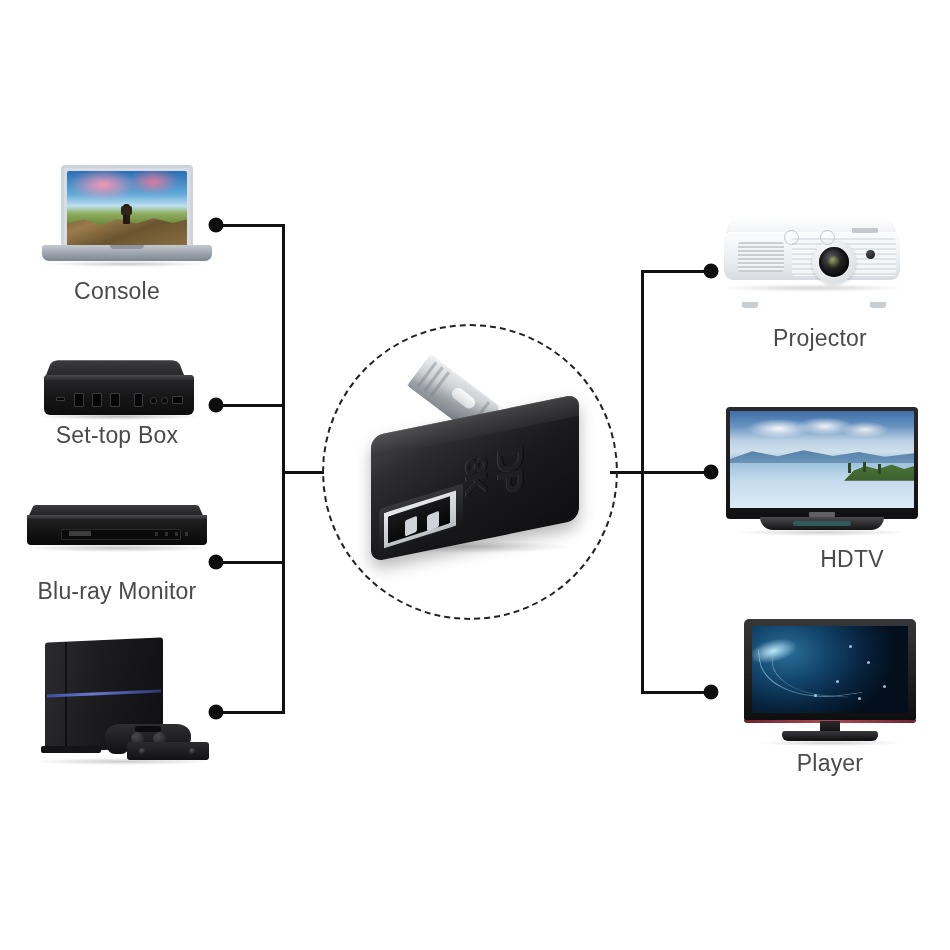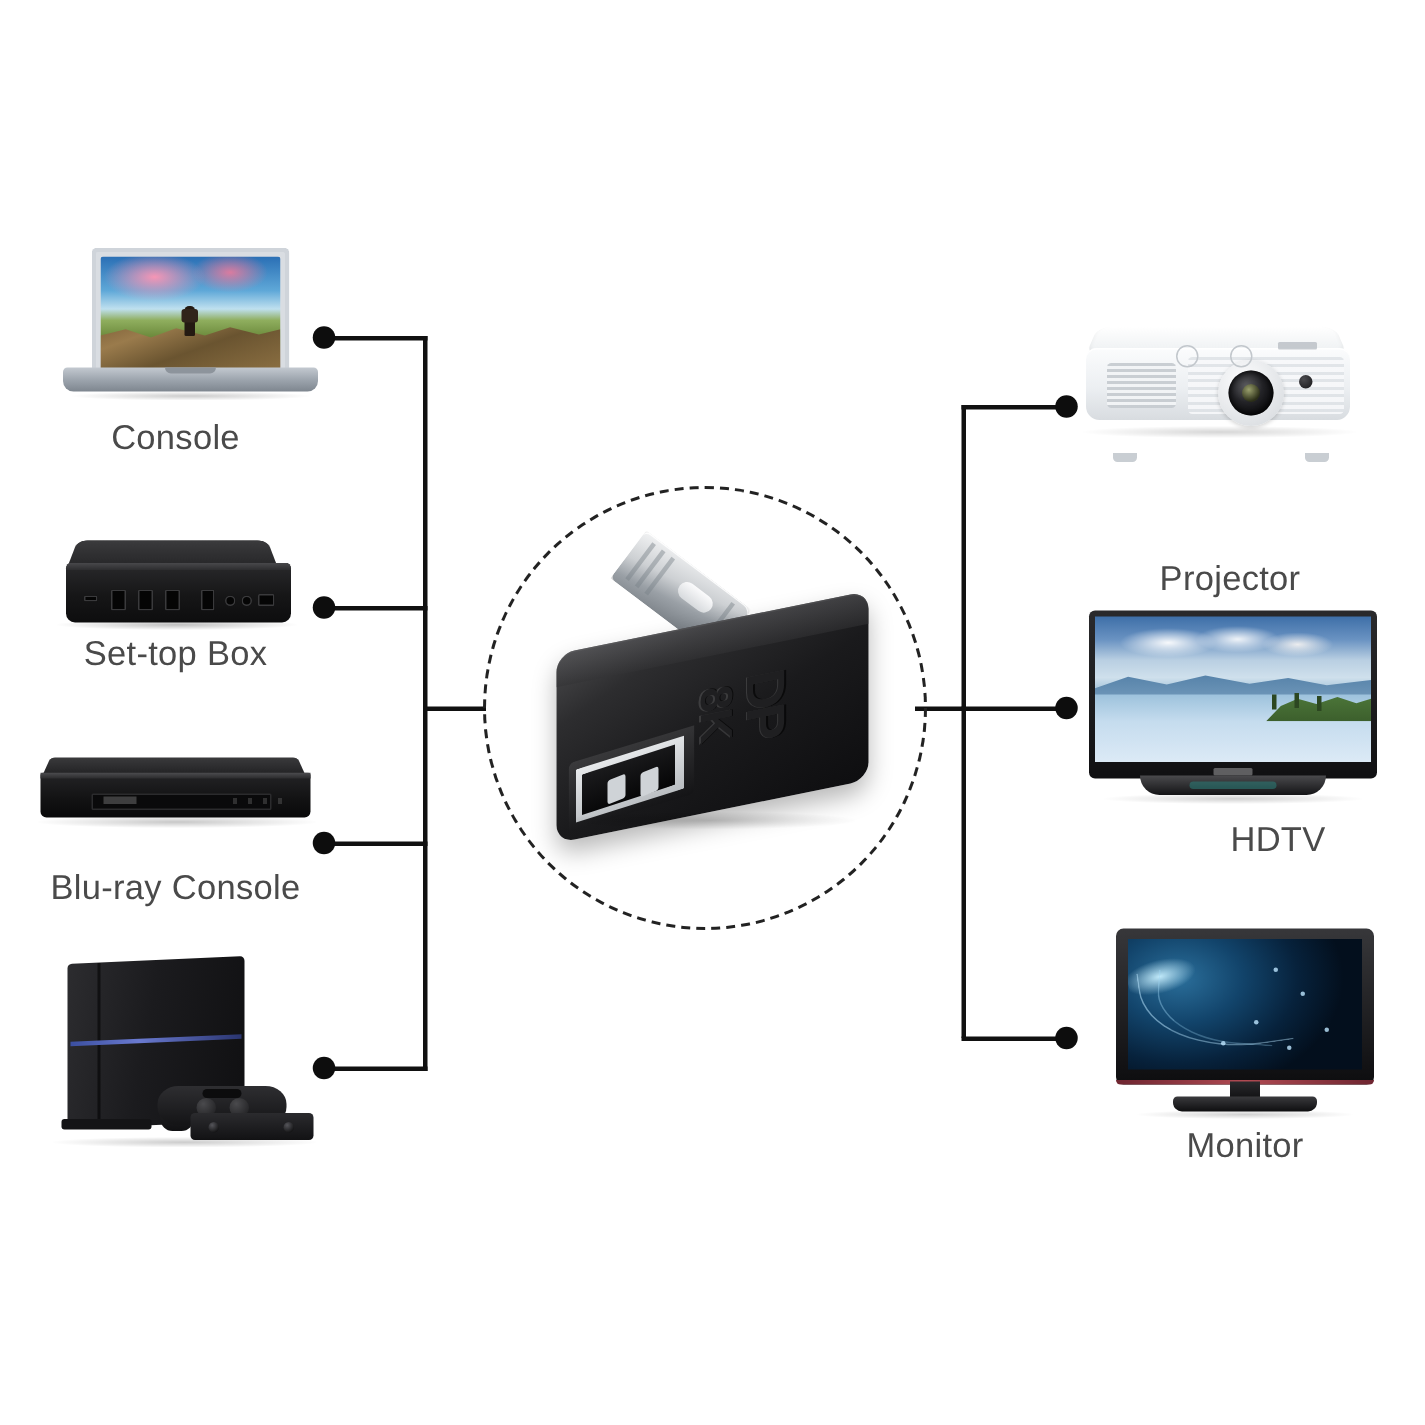--- a/index.html
+++ b/index.html
@@ -340,21 +340,21 @@
 
   <div class="dev br-wrap" style="left:118px;top:530px;">
     <div class="br-top"></div>
     <div class="br-front">
       <div class="br-tray"></div>
       <div class="br-logo"></div>
       <div class="br-leds"></div>
     </div>
     <div class="br-sh"></div>
   </div>
-  <div class="label" style="left:117px;top:578px;">Blu-ray Console</div>
+  <div class="label" style="left:117px;top:578px;">Blu-ray Monitor</div>
 
   <div class="dev gc-wrap" style="left:122px;top:700px;">
     <div class="ps-body"></div>
     <div class="ps-split"></div>
     <div class="ps-band"></div>
     <div class="ps-foot"></div>
     <div class="pad">
       <div class="pad-grip" style="left:2px;"></div>
       <div class="pad-grip" style="left:62px;"></div>
       <div class="pad-body"></div>
@@ -379,21 +379,21 @@
         </div>
       <div class="pj-ir"></div>
       <div class="pj-btn" style="left:60px;"></div>
       <div class="pj-btn" style="left:96px;"></div>
       <div class="pj-brand"></div>
       <div class="pj-foot" style="left:18px;"></div>
       <div class="pj-foot" style="left:146px;"></div>
     </div>
     <div class="pj-sh"></div>
   </div>
-  <div class="label" style="left:820px;top:325px;margin-top:47px;">Projector</div>
+  <div class="label" style="left:820px;top:325px;">Projector</div>
 
   <div class="dev tv-wrap" style="left:822px;top:472px;">
     <div class="tv-bez">
       <div class="tv-scr">
         <div class="tv-cloud"></div>
         <div class="tv-mtn"></div>
         <div class="tv-water"></div>
         <div class="tv-land"></div>
         <div class="tv-tree" style="right:34%;top:54%;"></div>
         <div class="tv-tree" style="right:26%;top:53%;"></div>
@@ -418,15 +418,15 @@
         <div class="mn-dot" style="left:84%;top:68%;"></div>
         <div class="mn-dot" style="left:40%;top:78%;"></div>
         <div class="mn-dot" style="left:68%;top:82%;"></div>
       </div>
       <div class="mn-red"></div>
     </div>
     <div class="mn-neck"></div>
     <div class="mn-base"></div>
     <div class="mn-sh"></div>
   </div>
-  <div class="label" style="left:830px;top:750px;">Monitor</div>
+  <div class="label" style="left:830px;top:750px;">Player</div>
 
 </div>
 
 </body></html>

